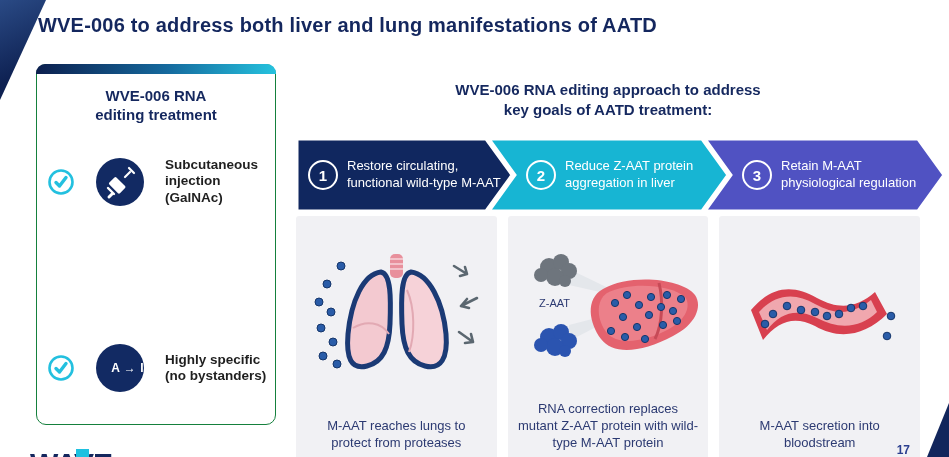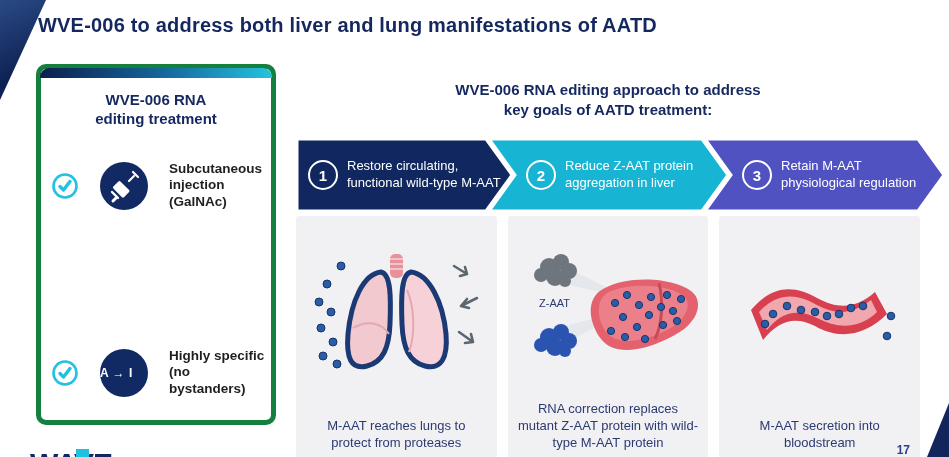--- a/index.html
+++ b/index.html
@@ -10,30 +10,30 @@
     background:linear-gradient(155deg,#2a4a85 0%,#0e2152 70%);
     clip-path:polygon(0 0,100% 0,0 100%); }
   .corner-br { position:absolute; right:0; bottom:0; width:22px; height:54px;
     background:#12265c; clip-path:polygon(100% 0,100% 100%,0 100%); }
 
   .slide-title { position:absolute; left:38px; top:14px; font-size:20px; font-weight:bold;
     color:#14275e; letter-spacing:.2px; }
 
   
   .card { position:absolute; left:36px; top:64px; width:240px; height:361px;
-    background:#fff; border:5px solid #15803d; border-radius:10px; }
+    background:#fff; border:1px solid #15803d; border-radius:10px; }
   .card-bar { height:10px; border-radius:9px 9px 0 0; margin:-1px -1px 0 -1px;
     background:linear-gradient(90deg,#0c1f4e 0%,#156a9e 55%,#25c2de 100%); }
   .card-title { margin-top:13px; text-align:center; font-size:15px; font-weight:bold;
     color:#15285f; line-height:1.25; }
   .card-item { position:absolute; left:10px; right:6px; display:flex; align-items:center; gap:21px; }
   .card-item.i0 { top:92px; } .card-item.i1 { top:186px; } .card-item.i2 { top:279px; }
   .check-wrap { flex-shrink:0; width:28px; height:28px; }
   .icon-circle { flex-shrink:0; width:48px; height:48px; border-radius:50%; background:#122a63;
-    display:flex; align-items:center; justify-content:flex-start; }
+    display:flex; align-items:center; justify-content:flex-end; }
   .icon-circle .ai { color:#fff; font-size:12px; font-weight:bold; letter-spacing:.5px; }
   .card-label { font-size:13.5px; font-weight:bold; color:#1f1f1f; line-height:1.22; }
 
   
   .approach { position:absolute; left:296px; top:80px; width:652px; }
   .approach-heading { width:624px; text-align:center; font-size:15px; font-weight:bold;
     color:#15285f; line-height:1.3; }
   .chevron-svg { position:absolute; left:0; top:58px; }
   .step-overlay { position:absolute; top:58px; height:74px; display:flex; align-items:center; gap:9px; }
   .step-overlay.s0 { left:6px;   width:206px; padding-left:6px; }

